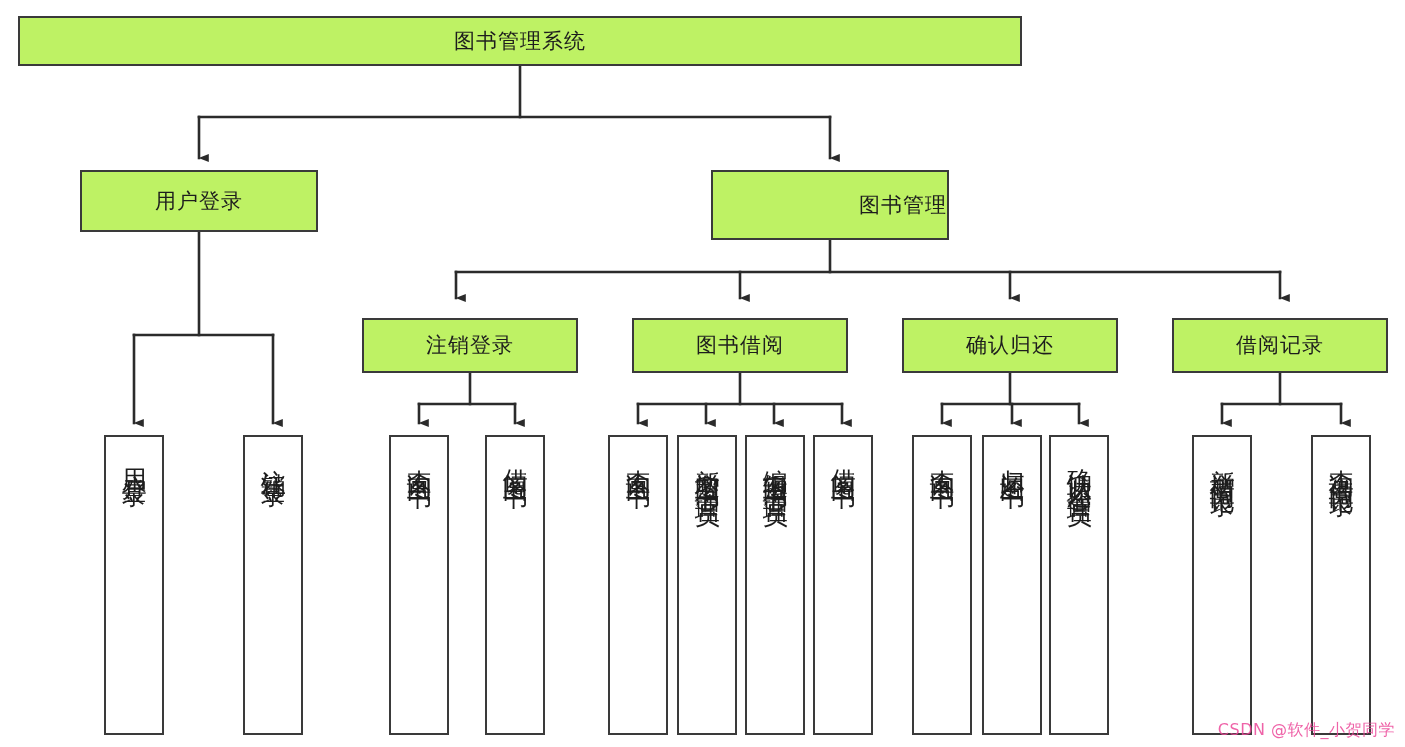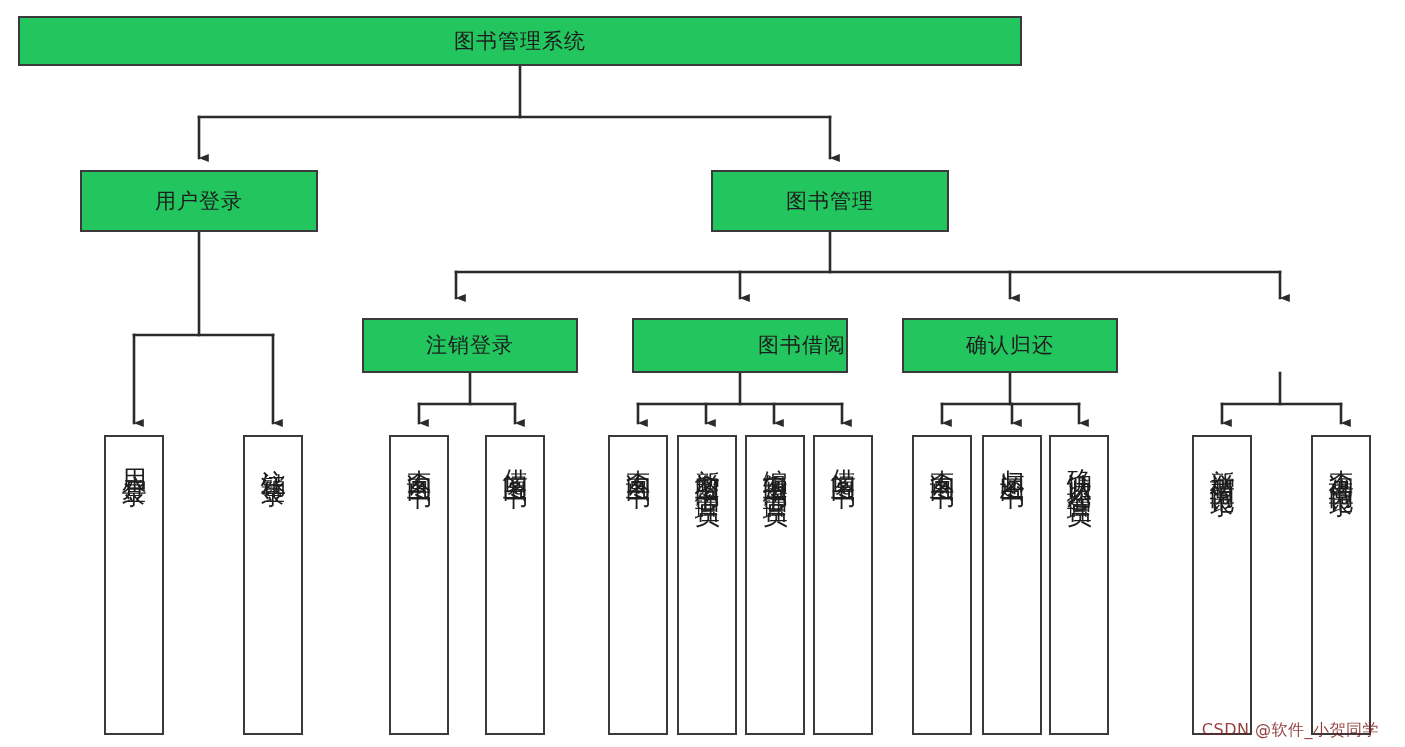--- a/index.html
+++ b/index.html
@@ -9,21 +9,21 @@
     font-family:"DejaVu Sans","Liberation Sans",sans-serif;
     overflow:hidden;
     position:relative;
   }
   #stage{position:absolute;inset:0;width:1405px;height:747px;}
   svg#edges{position:absolute;left:0;top:0;width:1405px;height:747px;pointer-events:none;}
 
   .node{
     position:absolute;
     box-sizing:border-box;
-    background:#22c55e;
+    background:#bef264;
     border:2px solid #3a3a3a;
     display:flex;
     align-items:center;
     justify-content:center;
     color:#1d1d1d;
   }
   .node .lbl{
     font-size:21px;
     line-height:1.15;
     letter-spacing:1px;
@@ -48,24 +48,24 @@
     text-orientation:upright;
     font-size:25px;
     line-height:1.02;
     letter-spacing:5px;
     color:#1d1d1d;
     white-space:nowrap;
   }
 
   .watermark{
     position:absolute;
-    right:26px;
+    right:10px;
     bottom:6px;
     font-size:16px;
-    color:#7f1d1d;
+    color:#ec4899;
     opacity:.85;
     white-space:nowrap;
     letter-spacing:.5px;
   }
 </style>
 </head>
 <body>
 
 <div id="stage">
 
@@ -122,36 +122,39 @@
   </svg>
 
   <div class="node" style="left:18px;top:16px;width:1004px;height:50px;">
     <span class="lbl">图书管理系统</span>
   </div>
 
   <div class="node" style="left:80px;top:170px;width:238px;height:62px;">
     <span class="lbl">用户登录</span>
   </div>
 
-  <div class="node" style="left:711px;top:170px;width:238px;height:62px;">
+  <div class="node" style="left:711px;top:170px;width:238px;height:70px;justify-content:flex-end;">
     <span class="lbl">图书管理</span>
   </div>
 
   <div class="node" style="left:362px;top:318px;width:216px;height:55px;">
     <span class="lbl">注销登录</span>
   </div>
 
-  <div class="node" style="left:632px;top:318px;width:216px;height:55px;justify-content:flex-end;">
+  <div class="node" style="left:632px;top:318px;width:216px;height:55px;">
     <span class="lbl">图书借阅</span>
   </div>
 
   <div class="node" style="left:902px;top:318px;width:216px;height:55px;">
     <span class="lbl">确认归还</span>
   </div>
 
+  <div class="node" style="left:1172px;top:318px;width:216px;height:55px;">
+    <span class="lbl">借阅记录</span>
+  </div>
 
   <div class="leaf" style="left:104px;top:435px;width:60px;height:300px;">
     <span class="vlbl">用户登录</span>
   </div>
 
   <div class="leaf" style="left:243px;top:435px;width:60px;height:300px;">
     <span class="vlbl">注销登录</span>
   </div>
 
   <div class="leaf" style="left:389px;top:435px;width:60px;height:300px;">

